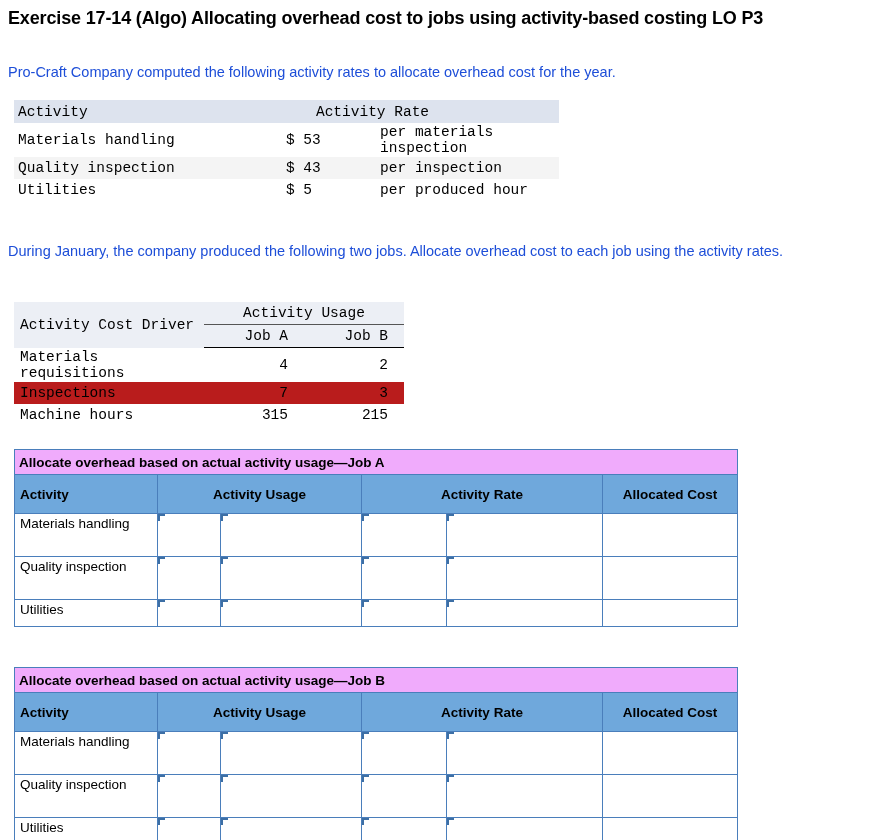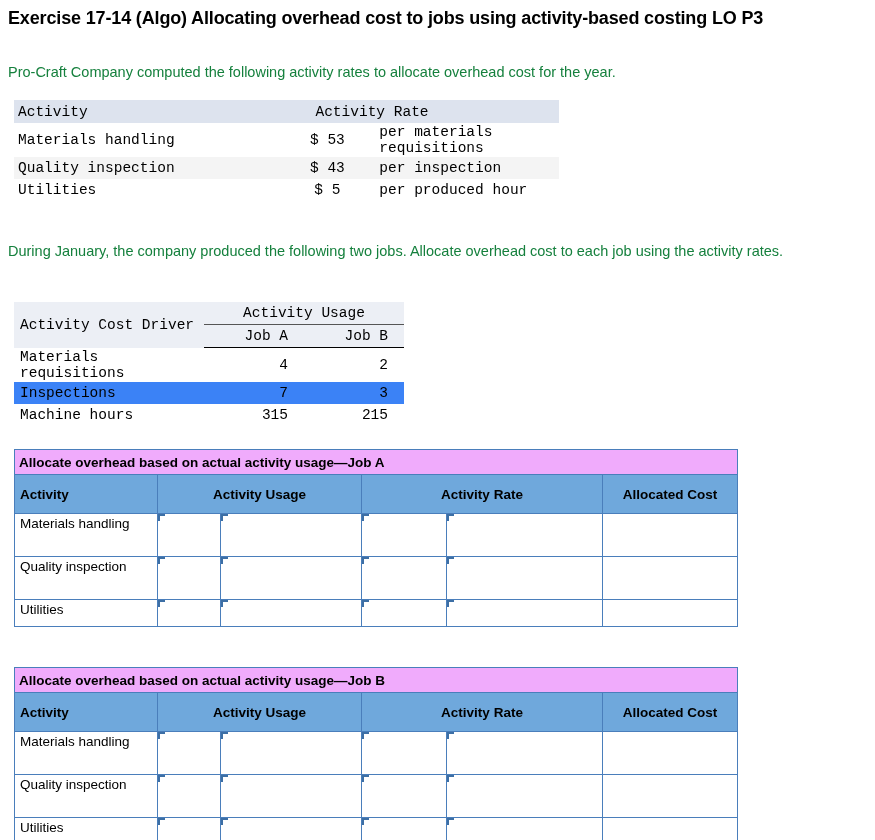--- a/index.html
+++ b/index.html
@@ -27,21 +27,21 @@
     top: 8px;
     font-size: 18px;
     font-weight: bold;
     letter-spacing: -0.15px;
     white-space: nowrap;
   }
   .para {
     position: absolute;
     font-size: 14.5px;
     line-height: 20px;
-    color: #15803d;
+    color: #1d4ed8;
   }
   .para-1 {
     left: 8px;
     top: 62px;
     white-space: nowrap;
   }
   .para-2 {
     left: 8px;
     top: 241px;
     width: 880px;
@@ -69,40 +69,40 @@
     padding: 1px 4px;
   }
   #rates-table td {
     padding: 1px 4px;
     height: 20px;
   }
   #rates-table .row-alt td {
     background: #f4f4f4;
   }
   .c-act { width: 270px; }
-  .c-amt { width: 88px; text-align: center; padding-right: 6px !important; }
+  .c-amt { width: 88px; text-align: left; padding-right: 6px !important; }
   .c-per { width: 180px; text-align: left; }
   .hdr .c-amt, .hdr .c-per { text-align: left; }
   .rate-head-2 { padding-left: 34px !important; }
 
   #usage-table {
     left: 14px;
     top: 302px;
   }
   #usage-table td {
     padding: 1px 6px;
     height: 20px;
   }
   #usage-table .u-head td {
     background: #eceff5;
   }
   #usage-table .u-driver { width: 178px; text-align: left; margin-left: 16px; }
   #usage-table .u-num { width: 78px; text-align: right; padding-right: 16px !important; }
   #usage-table .sub-hdr td { border-bottom: 1px solid #000; }
-  #usage-table .row-alt td { background: #3b82f6; }
+  #usage-table .row-alt td { background: #b91c1c; }
   .usage-span {
     text-align: center;
     border-bottom: 1px solid #555;
   }
 
   
   .grid {
     position: absolute;
     border-collapse: collapse;
     font-size: 13.5px;
@@ -192,21 +192,21 @@
 
   <table class="mono-table" id="rates-table">
     <tbody>
         <tr class="hdr">
       <td class="c-act">Activity</td>
       <td class="c-amt rate-head-2" colspan="2">Activity Rate</td>
     </tr>
     <tr>
       <td class="c-act">Materials handling</td>
       <td class="c-amt">$ 53</td>
-      <td class="c-per">per materials requisitions</td>
+      <td class="c-per">per materials inspection</td>
     </tr>
     <tr class="row-alt">
       <td class="c-act">Quality inspection</td>
       <td class="c-amt">$ 43</td>
       <td class="c-per">per inspection</td>
     </tr>
     <tr>
       <td class="c-act">Utilities</td>
       <td class="c-amt">$ 5</td>
       <td class="c-per">per produced hour</td>

